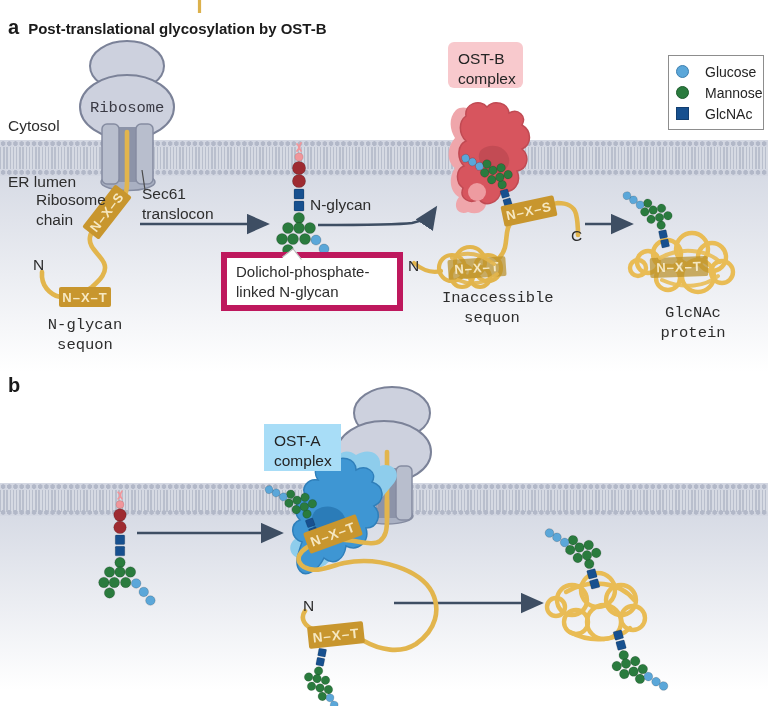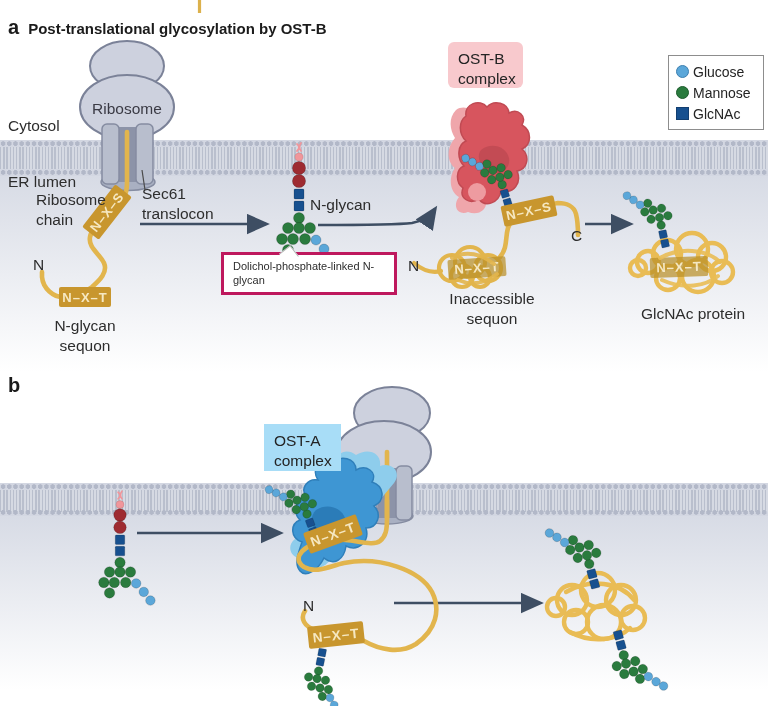--- a/index.html
+++ b/index.html
@@ -14,35 +14,35 @@
     background-image:
       radial-gradient(circle 2.3px at 3.1px 3.6px,#b2b8c8 2.1px,rgba(0,0,0,0) 2.5px),
       radial-gradient(circle 2.3px at 3.1px 3.4px,#b2b8c8 2.1px,rgba(0,0,0,0) 2.5px),
       repeating-linear-gradient(90deg,#b9bfcd 0 1.4px,#d6dae3 1.4px 3.2px);
     background-size:6.2px 7px,6.2px 7px,100% 22px;
     background-position:0 0,0 100%,0 7px;
     background-repeat:repeat-x,repeat-x,no-repeat;}
   .mem-a{top:140px;} .mem-b{top:483px;height:33px;}
   svg{position:absolute;left:0;top:0;}
   .lbl{position:absolute;color:#2d2d2d;font-size:15.5px;line-height:1.26;}
-  .center{text-align:center;}
+  .center{text-align:center;font-family:Liberation Mono, monospace;}
   .title{position:absolute;display:flex;gap:9px;align-items:baseline;color:#1b1b1b;}
   .title .letter{font-weight:700;font-size:20px;}
   .title .text{font-weight:700;font-size:15px;}
   .complex-label{position:absolute;font-size:15.5px;color:#242424;line-height:1.32;
                  padding:7px 0 7px 10px;box-sizing:border-box;}
   .ostb-bg{background:#f8c9cd;}
   .osta-bg{background:#a8ddf7;margin-left:8px;}
   .callout{position:absolute;left:221px;top:252px;width:152px;background:#fff;
-           border:3px solid #be185d;padding:4px 9px;font-size:11px;color:#2d2d2d;line-height:1.3;}
+           border:6px solid #be185d;padding:4px 9px;font-size:15px;color:#2d2d2d;line-height:1.3;}
   .callout .pointer{position:absolute;top:-7.5px;left:58px;width:13px;height:13px;background:#fff;
            border-left:1px solid #b3b3b3;border-top:1px solid #b3b3b3;transform:rotate(52deg);}
   .legend{position:absolute;left:668px;top:55px;width:96px;border:1.5px solid #8d8d8d;
           background:#fff;padding:5px 7px;box-sizing:border-box;}
-  .legend-row{display:flex;align-items:center;gap:4px;font-size:14px;color:#242424;height:21px;}
+  .legend-row{display:flex;align-items:center;gap:16px;font-size:14px;color:#242424;height:21px;}
   .sw{width:13px;height:13px;flex:0 0 13px;box-sizing:border-box;}
   .sw-circle{border-radius:50%;}
   .sw-glucose{background:#5ba7d9;border:1px solid #3c7fb0;}
   .sw-mannose{background:#2a7b3e;border:1px solid #1d5c2c;}
   .sw-glcnac{background:#17508f;border:1px solid #123e70;}
 </style>
 </head>
 <body>
 
 <div class="stage">

